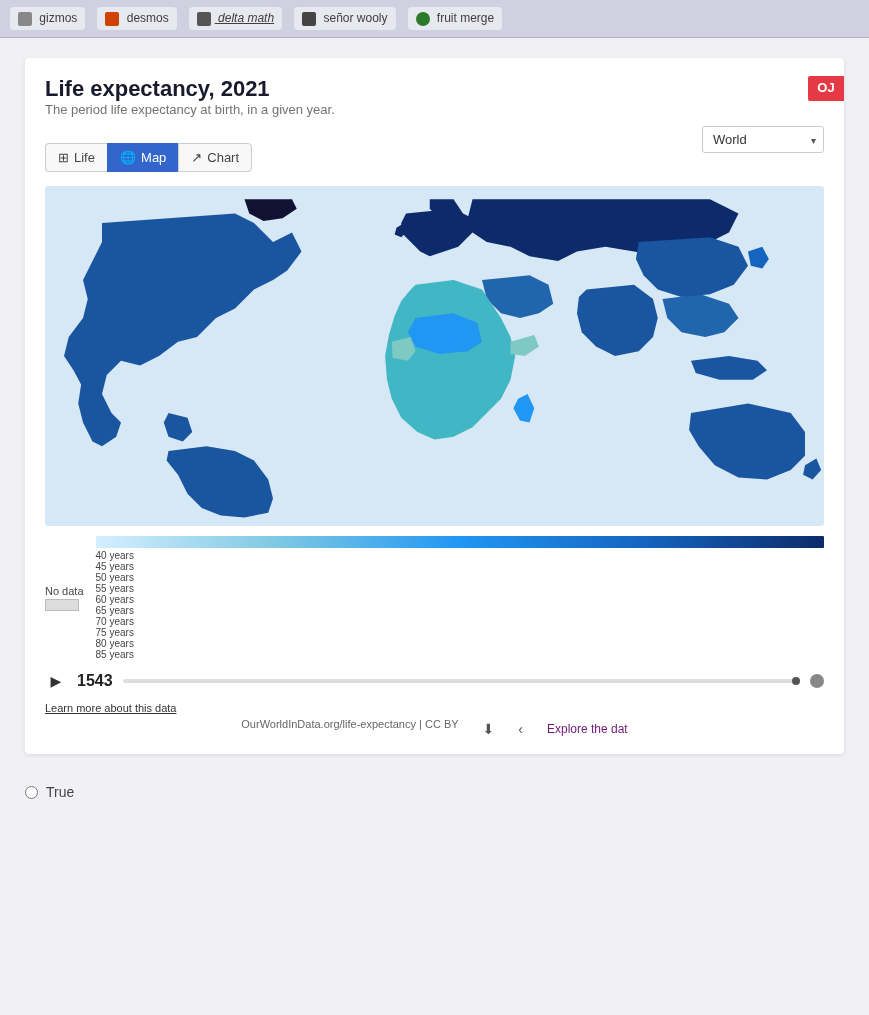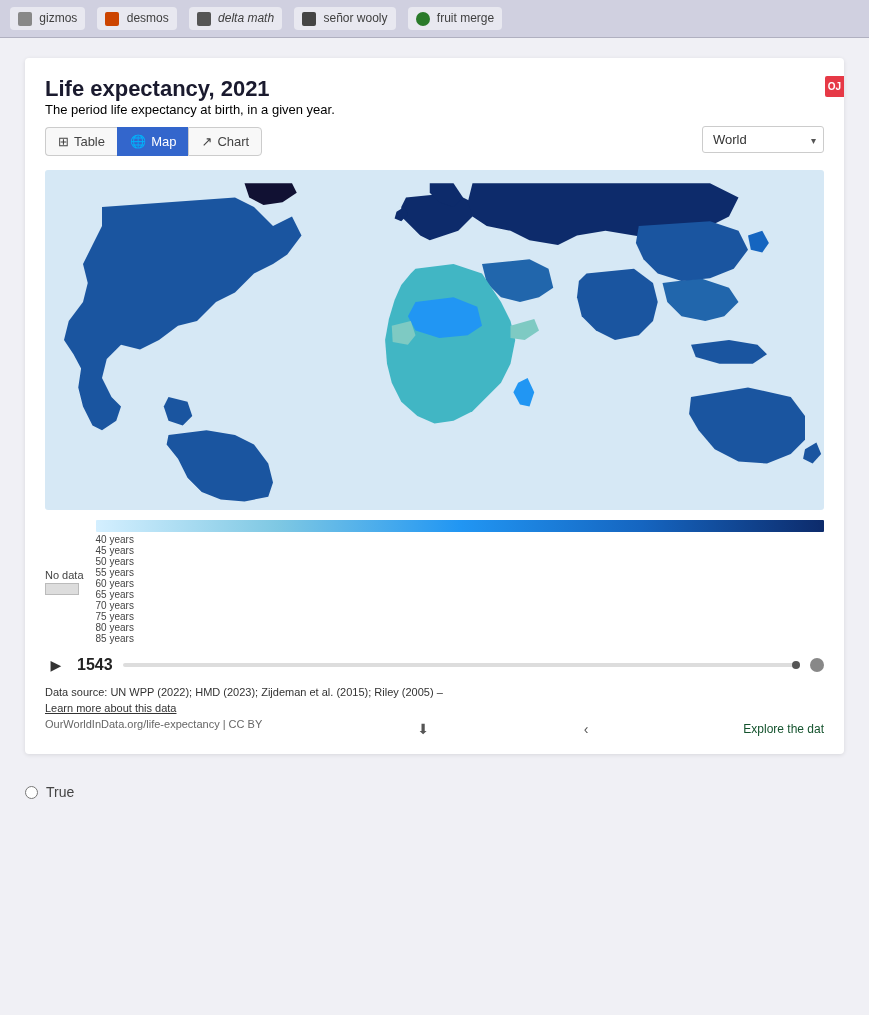--- a/index.html
+++ b/index.html
@@ -65,22 +65,22 @@
 
     .card-title {
       font-size: 22px;
       font-weight: bold;
       color: #1a1a2e;
       margin-bottom: 0;
     }
 
     .card-subtitle {
       font-size: 13px;
-      color: #000000;
-      margin-bottom: 10px;
+      color: #737373;
+      margin-bottom: 26px;
     }
 
     
     .view-tabs {
       display: flex;
       gap: 0;
       margin-bottom: 14px;
     }
     .view-btn {
       display: flex;
@@ -241,33 +241,33 @@
     }
     .data-source-link {
       font-size: 11px;
       color: #666;
       margin-bottom: 10px;
     }
 
     
     .bottom-actions {
       display: flex;
-      justify-content: space-between;
+      justify-content: center;
       align-items: center;
       gap: 24px;
       font-size: 12px;
       color: #555;
     }
     .action-icon {
       cursor: pointer;
       font-size: 14px;
     }
     .explore-link {
       font-size: 12px;
-      color: #14532d;
+      color: #701a75;
     }
 
     
     .footer-section {
       margin-top: 20px;
       padding: 10px 0;
     }
     .radio-option {
       display: flex;
       align-items: center;
@@ -284,50 +284,50 @@
 
 <div class="browser-bar">
   <span class="browser-tab">
     <span class="tab-icon" style="background:#888;"></span>
     <span>gizmos</span>
   </span>
   <span class="browser-tab">
     <span class="tab-icon" style="background:#cc4400;border-radius:2px;"></span>
     <span>desmos</span>
   </span>
-  <span class="browser-tab" style="font-style:italic;">
+  <span class="browser-tab" style="font-style:italic;text-decoration:underline;">
     <span class="tab-icon" style="background:#555;"></span>
     <span>delta math</span>
   </span>
   <span class="browser-tab">
     <span class="tab-icon" style="background:#444;"></span>
     <span>señor wooly</span>
   </span>
   <span class="browser-tab">
     <span class="tab-icon" style="background:#2a7a2a;border-radius:50%;"></span>
     <span>fruit merge</span>
   </span>
 </div>
 
 <div class="main-content">
 
 
   <div class="card">
 
-    <div class="owidbage" style="position:absolute;top:18px;right:0;width:19px;background:#e63946;color:#fff;font-size:10px;font-weight:bold;text-align:center;padding:4px 2px;border-radius:2px 0 0 2px;line-height:1.3;">
+    <div class="owidbage" style="position:absolute;top:18px;right:0;width:36px;background:#e63946;color:#fff;font-size:13px;font-weight:bold;text-align:center;padding:4px 2px;border-radius:2px 0 0 2px;line-height:1.3;">
       <span>OJ</span>
     </div>
 
     <h2 class="card-title">Life expectancy, 2021</h2>
     <p class="card-subtitle">The period life expectancy at birth, in a given year.</p>
 
     <div class="view-tabs">
       <button class="view-btn">
         <span>⊞</span>
-        <span>Table</span>
+        <span>Life</span>
       </button>
       <button class="view-btn active">
         <span>🌐</span>
         <span>Map</span>
       </button>
       <button class="view-btn">
         <span>↗</span>
         <span>Chart</span>
       </button>
     </div>
@@ -418,23 +418,20 @@
     <div class="play-controls">
       <button class="play-btn">▶</button>
       <span class="year-display">1543</span>
       <div class="timeline-bar">
         <div class="timeline-progress"></div>
       </div>
       <span style="width:14px;height:14px;background:#888;border-radius:50%;display:inline-block;"></span>
     </div>
 
     <div>
-      <p class="data-source">
-        <span>Data source: UN WPP (2022); HMD (2023); Zijdeman et al. (2015); Riley (2005) –</span>
-      </p>
       <a class="data-source" href="#" style="display:block;">
         <span>Learn more about this data</span>
       </a>
       <div class="bottom-actions">
         <span class="data-source-link">OurWorldInData.org/life-expectancy | CC BY</span>
         <span class="action-icon">⬇</span>
         <span class="action-icon">‹</span>
         <span class="explore-link">Explore the dat</span>
       </div>
     </div>

